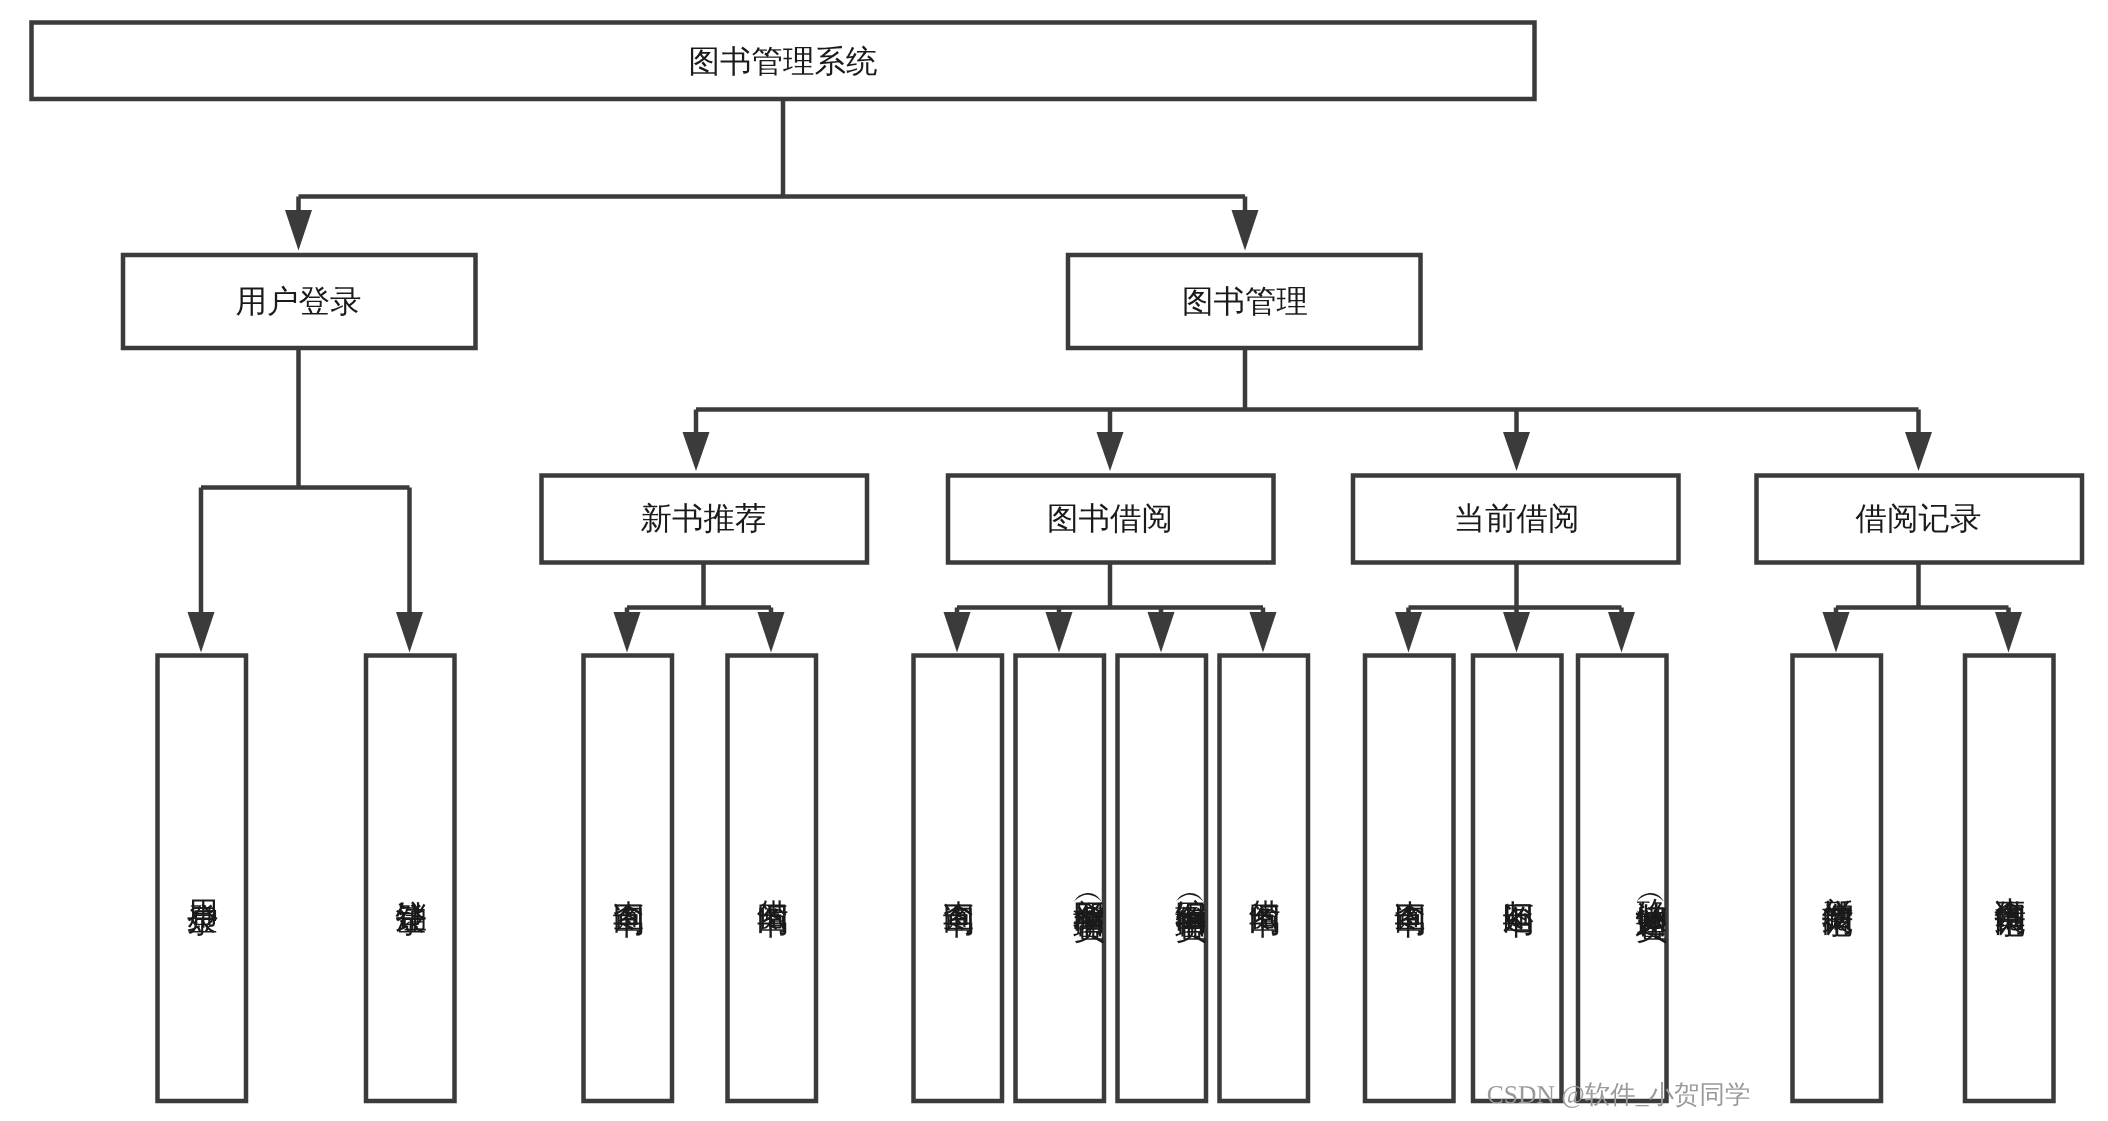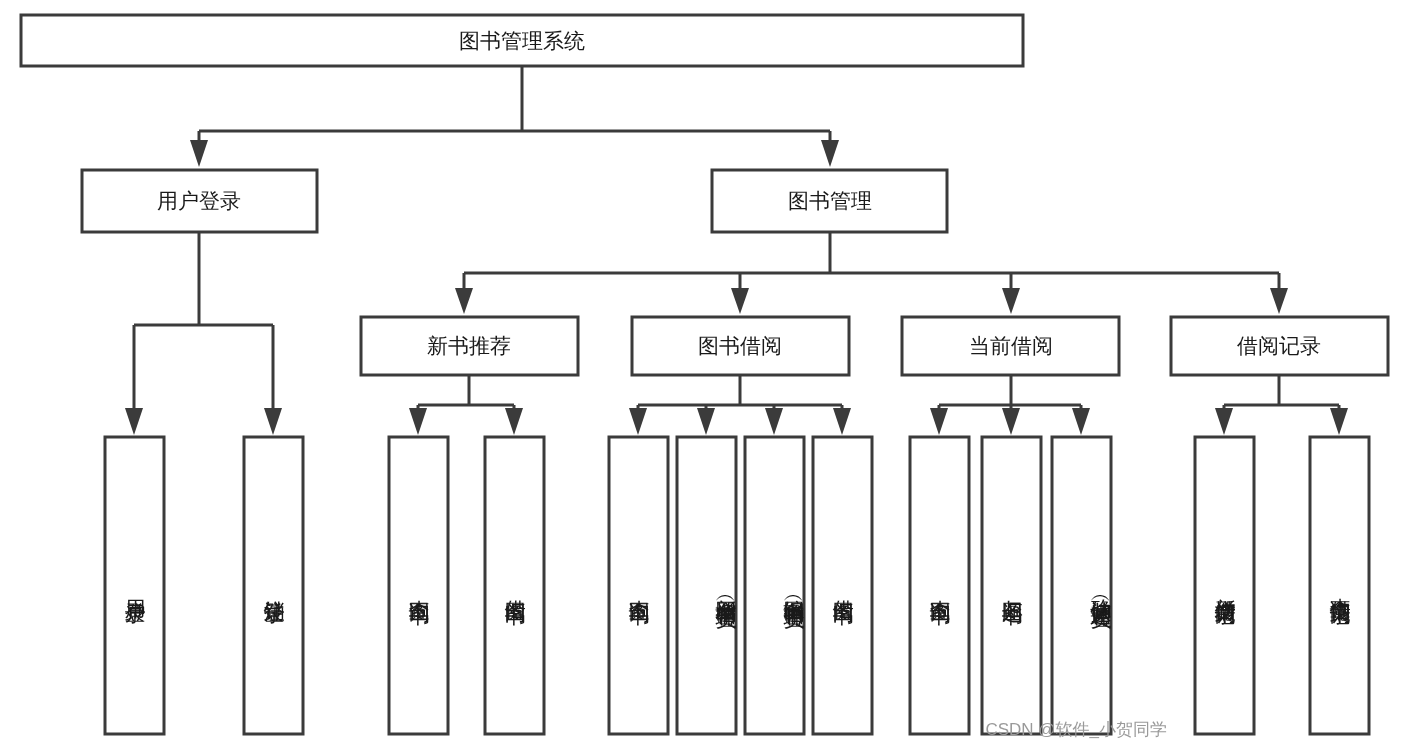--- a/index.html
+++ b/index.html
@@ -60,21 +60,21 @@
     display: flex;
     align-items: center;
     justify-content: center;
     white-space: nowrap;
     user-select: none;
   }
   #watermark {
     position: absolute;
     right: 8px;
     bottom: 6px;
-    font-family: Liberation Sans, sans-serif;
+    font-family: Liberation Serif, serif;
     font-size: 17px;
     color: #9a9a9a;
     white-space: nowrap;
   }
 </style>
 </head>
 <body>
 
 <div id="diagram-root">
 

